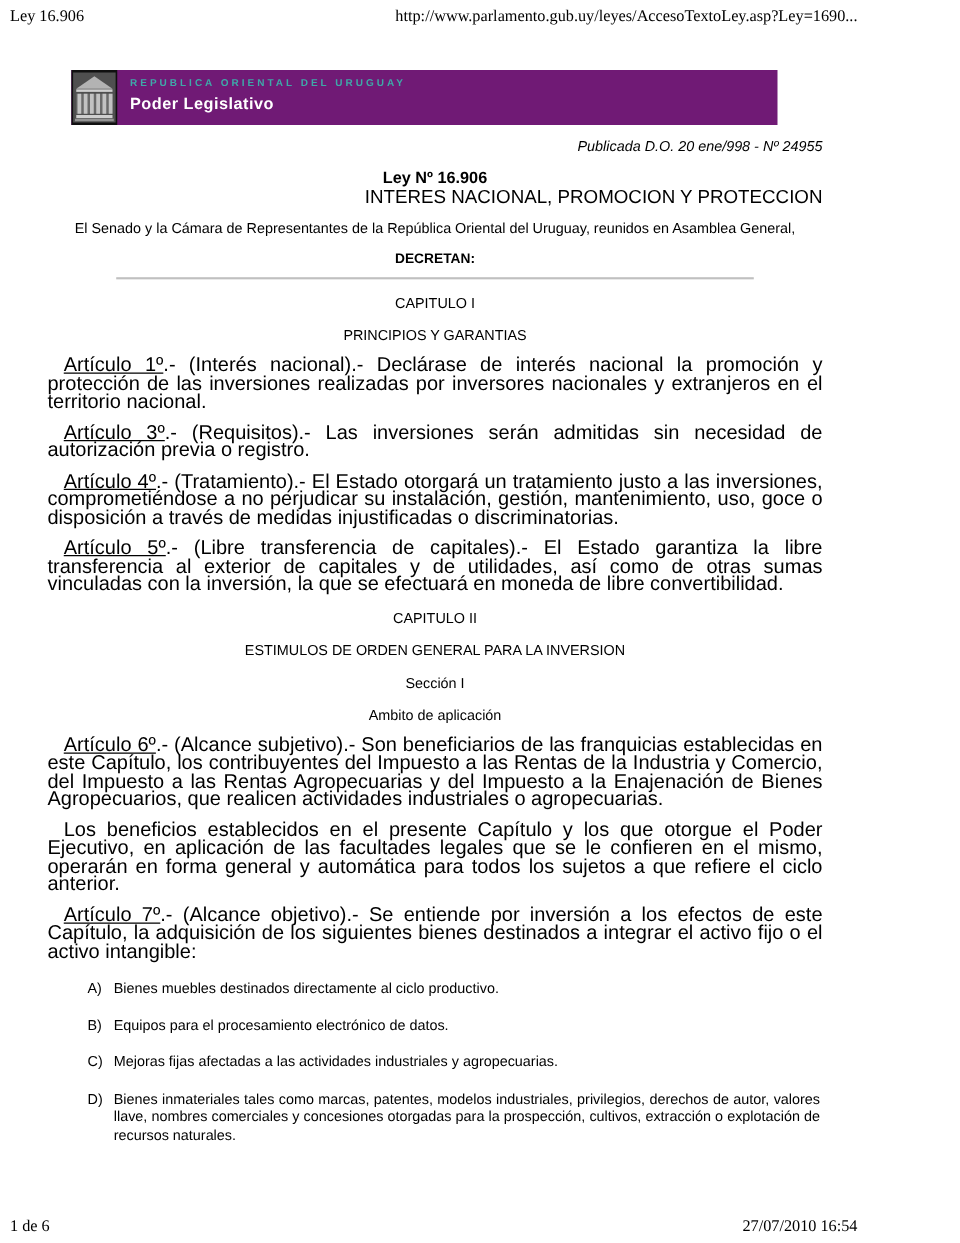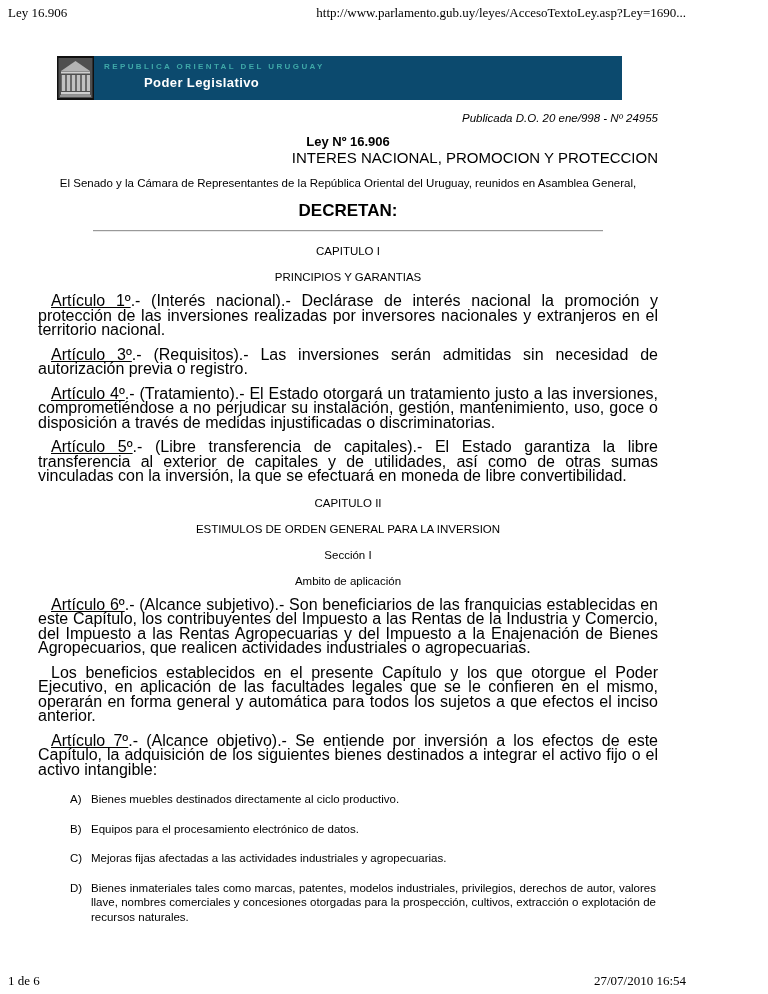--- a/index.html
+++ b/index.html
@@ -16,34 +16,34 @@
     display: flex; justify-content: space-between;
     font-family: "Liberation Serif", serif; font-size: 13px; color: #000;
   }
   .print-meta.top { top: 5px; }
   .print-meta.bottom { bottom: 5px; }
 
   .content { padding: 56px 38px 0 38px; }
 
   .banner {
     margin-left: 19px; width: 565px; height: 44px;
-    background: #0c4a6e; display: flex; align-items: stretch;
+    background: #701a75; display: flex; align-items: stretch;
   }
   .banner-logo { width: 37px; height: 44px; flex: 0 0 auto; display: block; }
   .banner-textwrap { padding: 6px 0 0 10px; }
   .banner-country { color: #3FA8A8; font-size: 8px; font-weight: bold; letter-spacing: 2.4px; }
-  .banner-institution { color: #ffffff; font-size: 13px; font-weight: bold; letter-spacing: 0.4px; margin-top: 4px; margin-left: 40px; }
+  .banner-institution { color: #ffffff; font-size: 13px; font-weight: bold; letter-spacing: 0.4px; margin-top: 4px; }
 
   .pub-note { text-align: right; font-style: italic; font-size: 11.5px; margin-top: 12px; }
 
   .law-number { text-align: center; font-weight: bold; font-size: 13px; margin-top: 10px; }
   .law-title  { text-align: right; font-weight: normal; font-size: 15px; }
   .summary { text-align: center; font-weight: bold; font-size: 11px; line-height: 14px; margin-top: 11px; }
   .preamble { text-align: center; font-size: 11.5px; margin-top: 11px; }
-  .decretan { text-align: center; font-size: 17px; font-weight: bold; margin-top: 12px; }
+  .decretan { text-align: center; font-size: 11px; font-weight: bold; margin-top: 12px; }
 
   hr.rule {
     width: 510px; margin: 9px auto 0 auto; height: 2px;
     border: none; border-top: 1px solid #999; border-bottom: 1px solid #e9e9e9;
     background: transparent;
   }
 
   .centered-heading { text-align: center; font-size: 11.5px; line-height: 14px; margin-top: 12px; }
 
   .para { font-size: 16px; line-height: 14.5px; text-align: justify; text-indent: 13px; margin-top: 10px; }
@@ -114,21 +114,21 @@
 
     <p class="para"><a class="art-ref">Artículo 5º</a><span>.- (Libre transferencia de capitales).- El Estado garantiza la libre transferencia al exterior de capitales y de utilidades, así como de otras sumas vinculadas con la inversión, la que se efectuará en moneda de libre convertibilidad.</span></p>
 
     <div class="centered-heading">CAPITULO II</div>
     <div class="centered-heading">ESTIMULOS DE ORDEN GENERAL PARA LA INVERSION</div>
     <div class="centered-heading">Sección I</div>
     <div class="centered-heading">Ambito de aplicación</div>
 
     <p class="para"><a class="art-ref">Artículo 6º</a><span>.- (Alcance subjetivo).- Son beneficiarios de las franquicias establecidas en este Capítulo, los contribuyentes del Impuesto a las Rentas de la Industria y Comercio, del Impuesto a las Rentas Agropecuarias y del Impuesto a la Enajenación de Bienes Agropecuarios, que realicen actividades industriales o agropecuarias.</span></p>
 
-    <p class="para">Los beneficios establecidos en el presente Capítulo y los que otorgue el Poder Ejecutivo, en aplicación de las facultades legales que se le confieren en el mismo, operarán en forma general y automática para todos los sujetos a que efectos el inciso anterior.</p>
+    <p class="para">Los beneficios establecidos en el presente Capítulo y los que otorgue el Poder Ejecutivo, en aplicación de las facultades legales que se le confieren en el mismo, operarán en forma general y automática para todos los sujetos a que refiere el ciclo anterior.</p>
 
     <p class="para"><a class="art-ref">Artículo 7º</a><span>.- (Alcance objetivo).- Se entiende por inversión a los efectos de este Capítulo, la adquisición de los siguientes bienes destinados a integrar el activo fijo o el activo intangible:</span></p>
 
     <div class="list-row">
       <span class="list-letter">A)</span>
       <span class="list-text">Bienes muebles destinados directamente al ciclo productivo.</span>
     </div>
     <div class="list-row">
       <span class="list-letter">B)</span>
       <span class="list-text">Equipos para el procesamiento electrónico de datos.</span>

